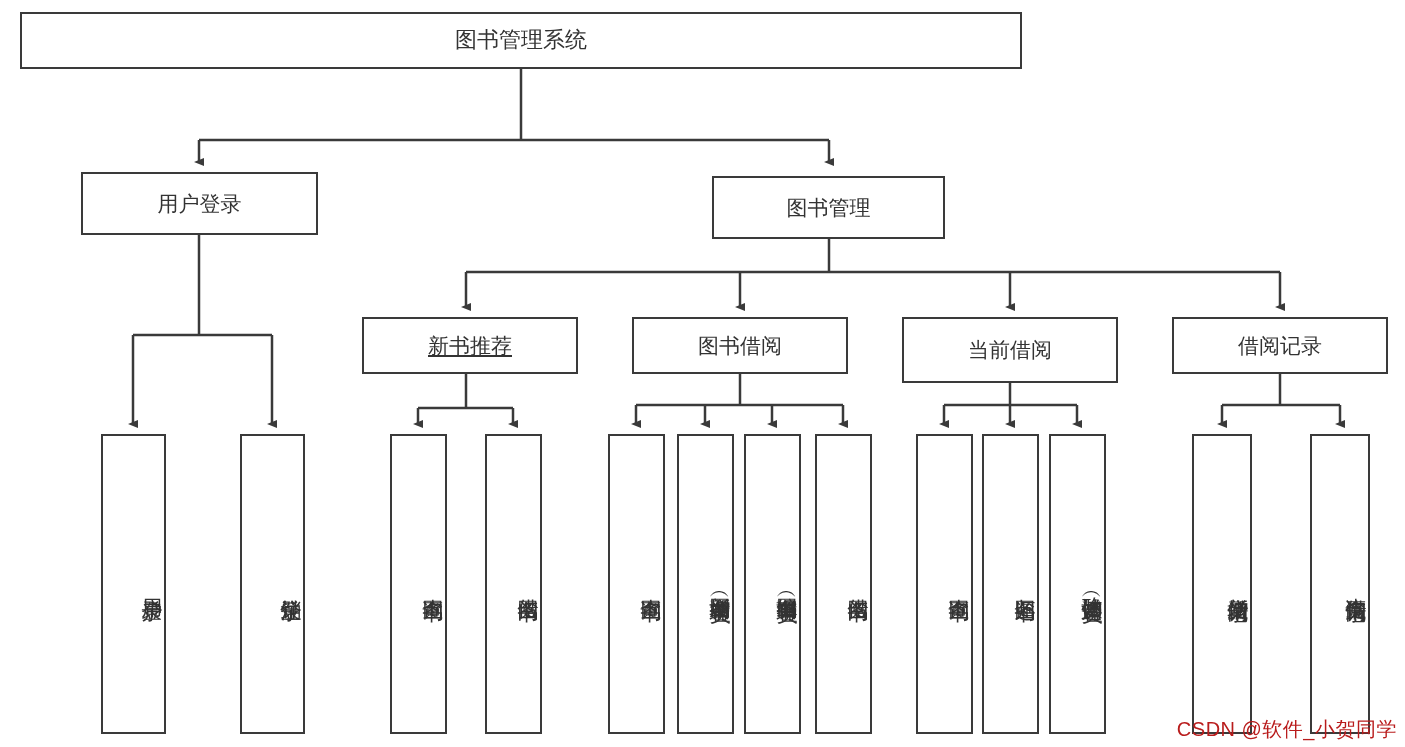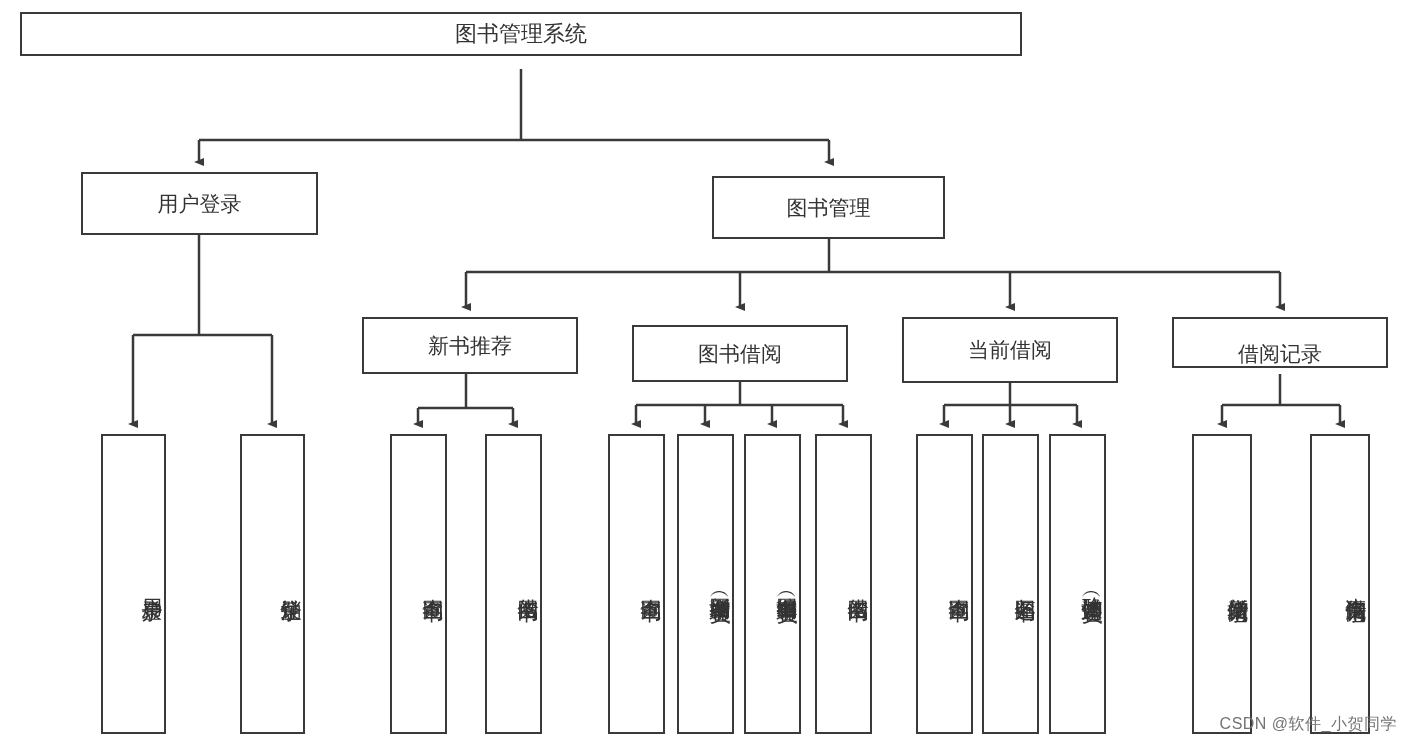--- a/index.html
+++ b/index.html
@@ -37,23 +37,23 @@
     justify-content:center;
   }
   .node.leaf > span{
     writing-mode:vertical-rl;
     text-orientation:upright;
     display:block;
   }
   .watermark{
     position:absolute;
     right:8px;
-    bottom:12px;
-    font-size:16px;
-    color:#737373;
+    bottom:4px;
+    font-size:20px;
+    color:#b91c1c;
     letter-spacing:0.5px;
     white-space:nowrap;
   }
 </style>
 </head>
 <body>
 
 <div id="diagram">
 
   <svg id="connectors" viewBox="0 0 1405 747">
@@ -99,41 +99,41 @@
       <path d="M1010,405 L1010,424" marker-end="url(#arrow)"></path>
       <path d="M1077,405 L1077,424" marker-end="url(#arrow)"></path>
 
       <path d="M1280,374 L1280,405"></path>
       <path d="M1222,405 L1340,405"></path>
       <path d="M1222,405 L1222,424" marker-end="url(#arrow)"></path>
       <path d="M1340,405 L1340,424" marker-end="url(#arrow)"></path>
     </g>
   </svg>
 
-  <div class="node root" style="left:20px;top:12px;width:1002px;height:44px;">
+  <div class="node root" style="left:20px;top:12px;width:1002px;height:57px;">
     <span>图书管理系统</span>
   </div>
 
   <div class="node horiz" style="left:81px;top:172px;width:237px;height:63px;">
     <span>用户登录</span>
   </div>
   <div class="node horiz" style="left:712px;top:176px;width:233px;height:63px;">
     <span>图书管理</span>
   </div>
 
-  <div class="node horiz" style="left:362px;top:317px;width:216px;height:57px;">
+  <div class="node horiz" style="left:362px;top:317px;width:216px;height:57px;text-decoration:underline;">
     <span>新书推荐</span>
   </div>
-  <div class="node horiz" style="left:632px;top:317px;width:216px;height:57px;margin-top:8px;">
+  <div class="node horiz" style="left:632px;top:317px;width:216px;height:57px;">
     <span>图书借阅</span>
   </div>
   <div class="node horiz" style="left:902px;top:317px;width:216px;height:66px;">
     <span>当前借阅</span>
   </div>
-  <div class="node horiz" style="left:1172px;top:317px;width:216px;height:51px;align-items:flex-end;">
+  <div class="node horiz" style="left:1172px;top:317px;width:216px;height:57px;">
     <span>借阅记录</span>
   </div>
 
   <div class="node leaf" style="left:101px;top:434px;width:65px;height:300px;">
     <span>用户登录</span>
   </div>
   <div class="node leaf" style="left:240px;top:434px;width:65px;height:300px;">
     <span>注销登录</span>
   </div>
 

